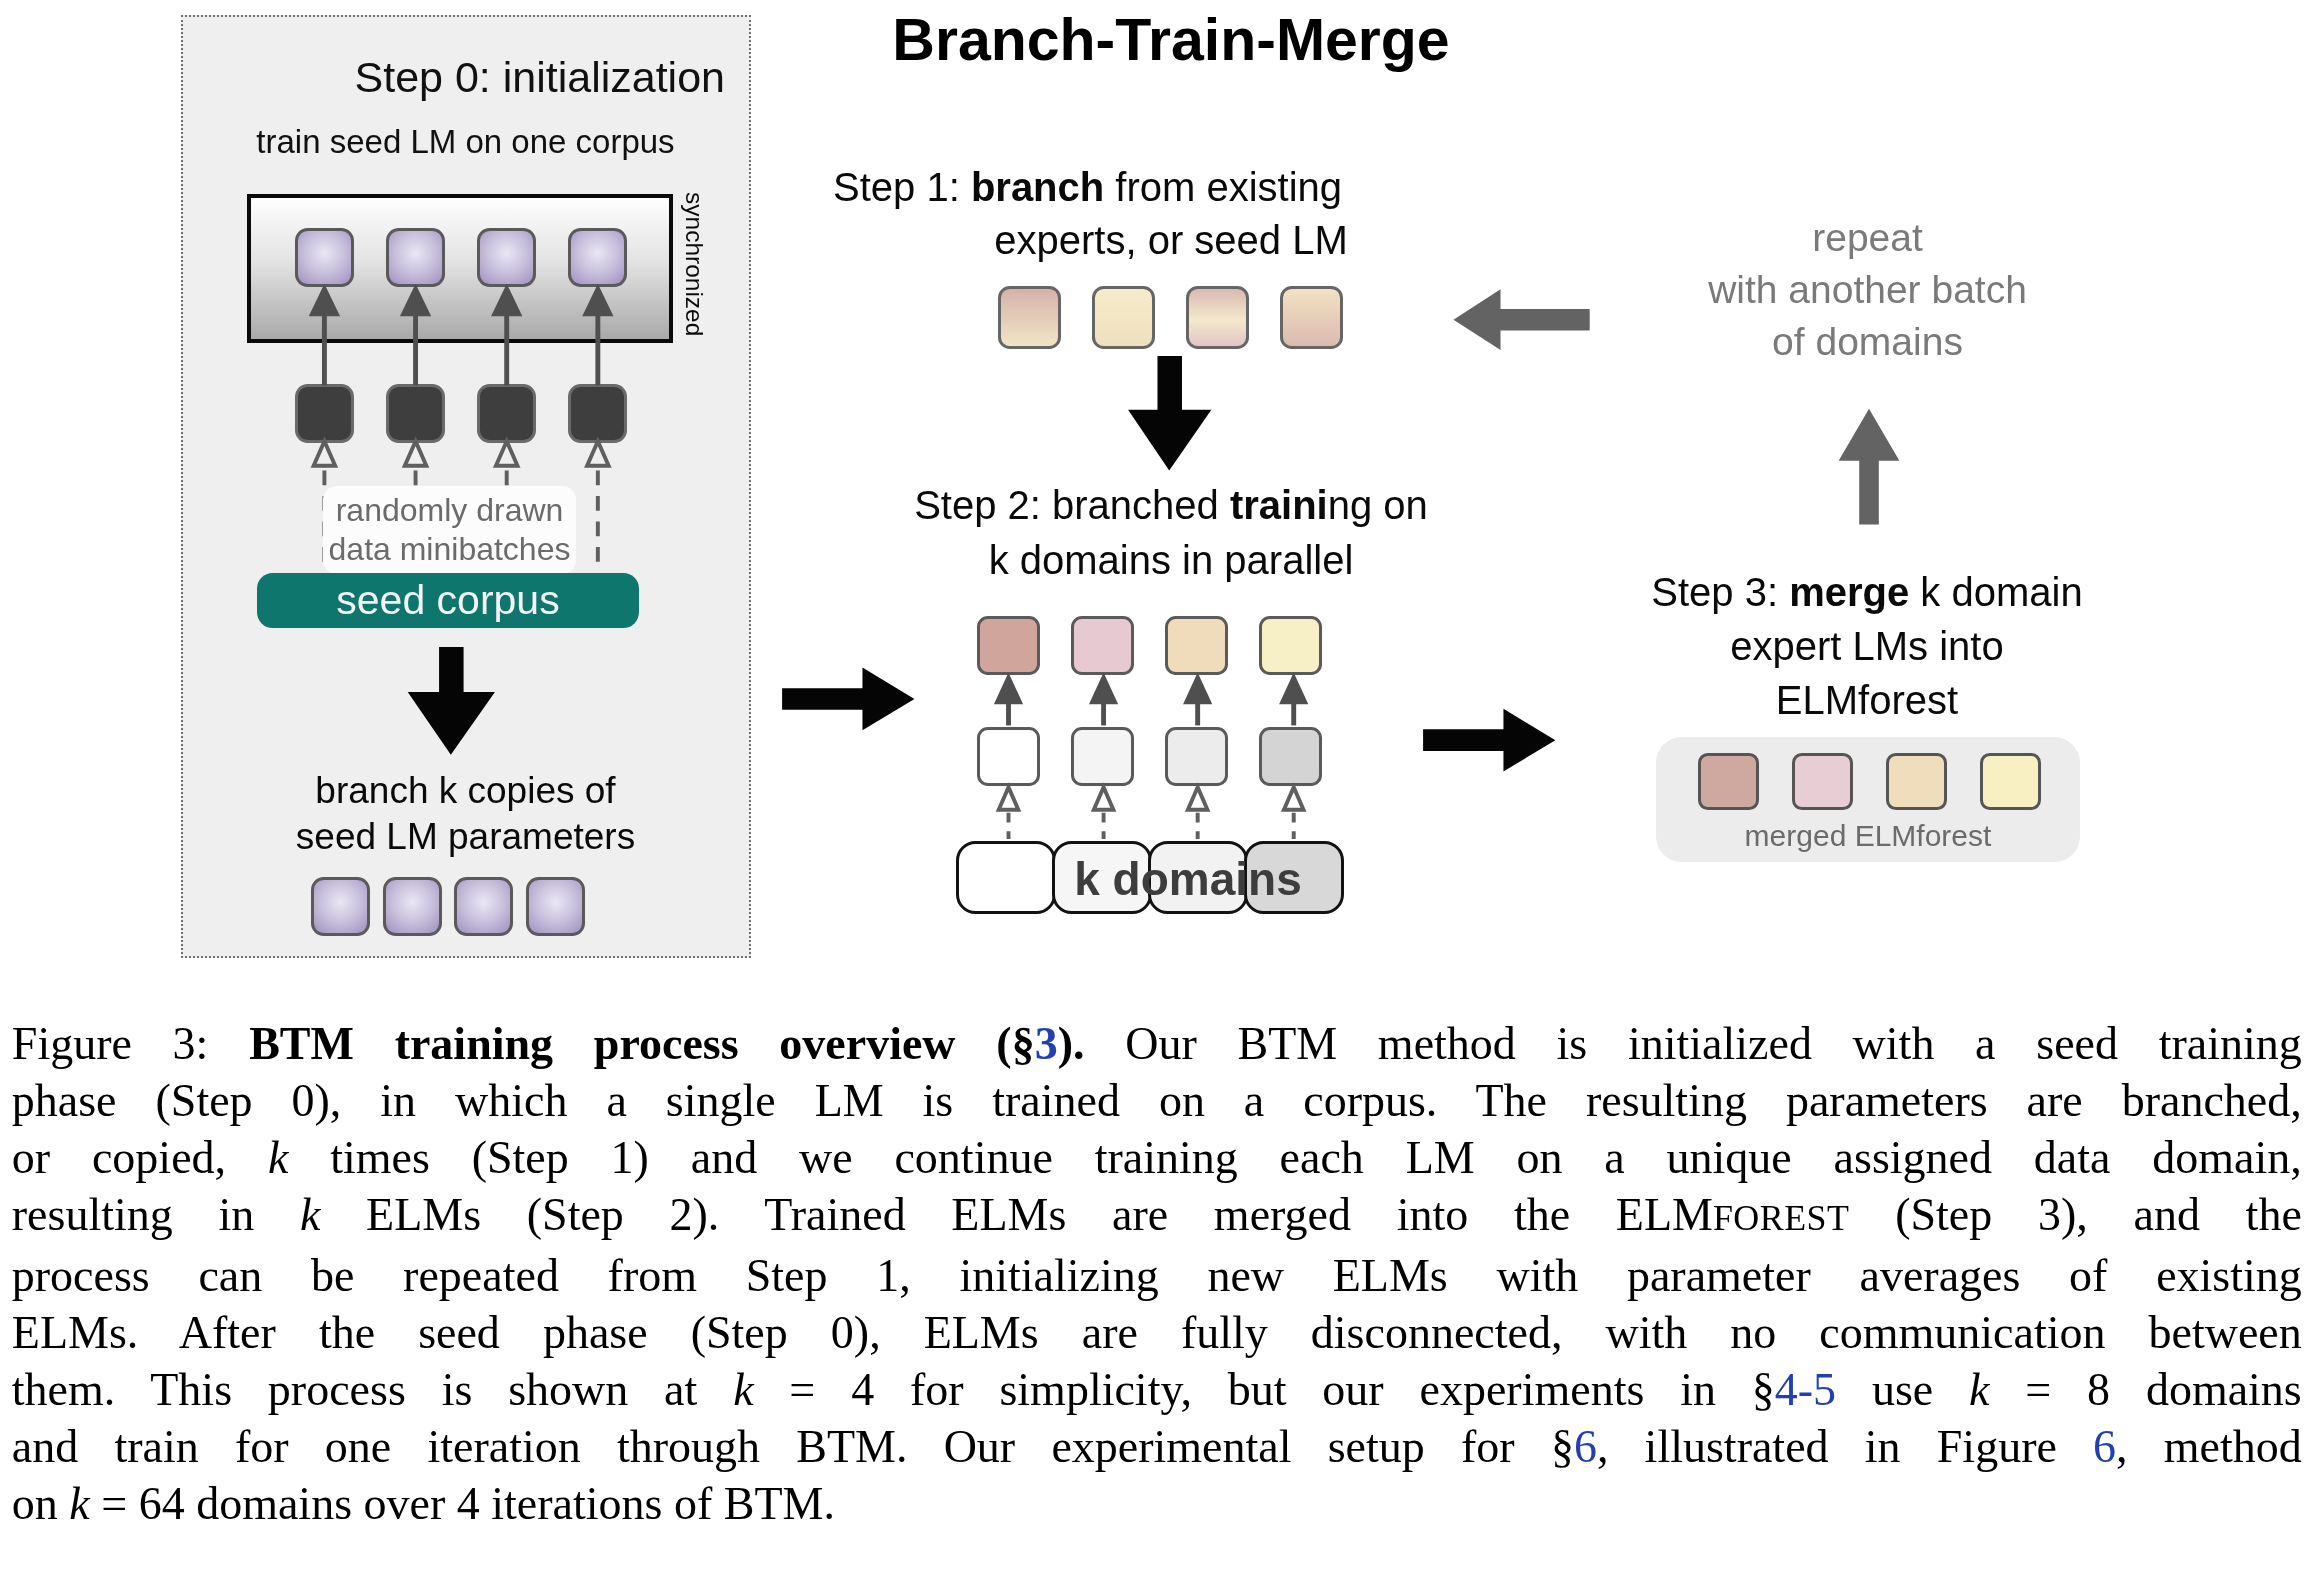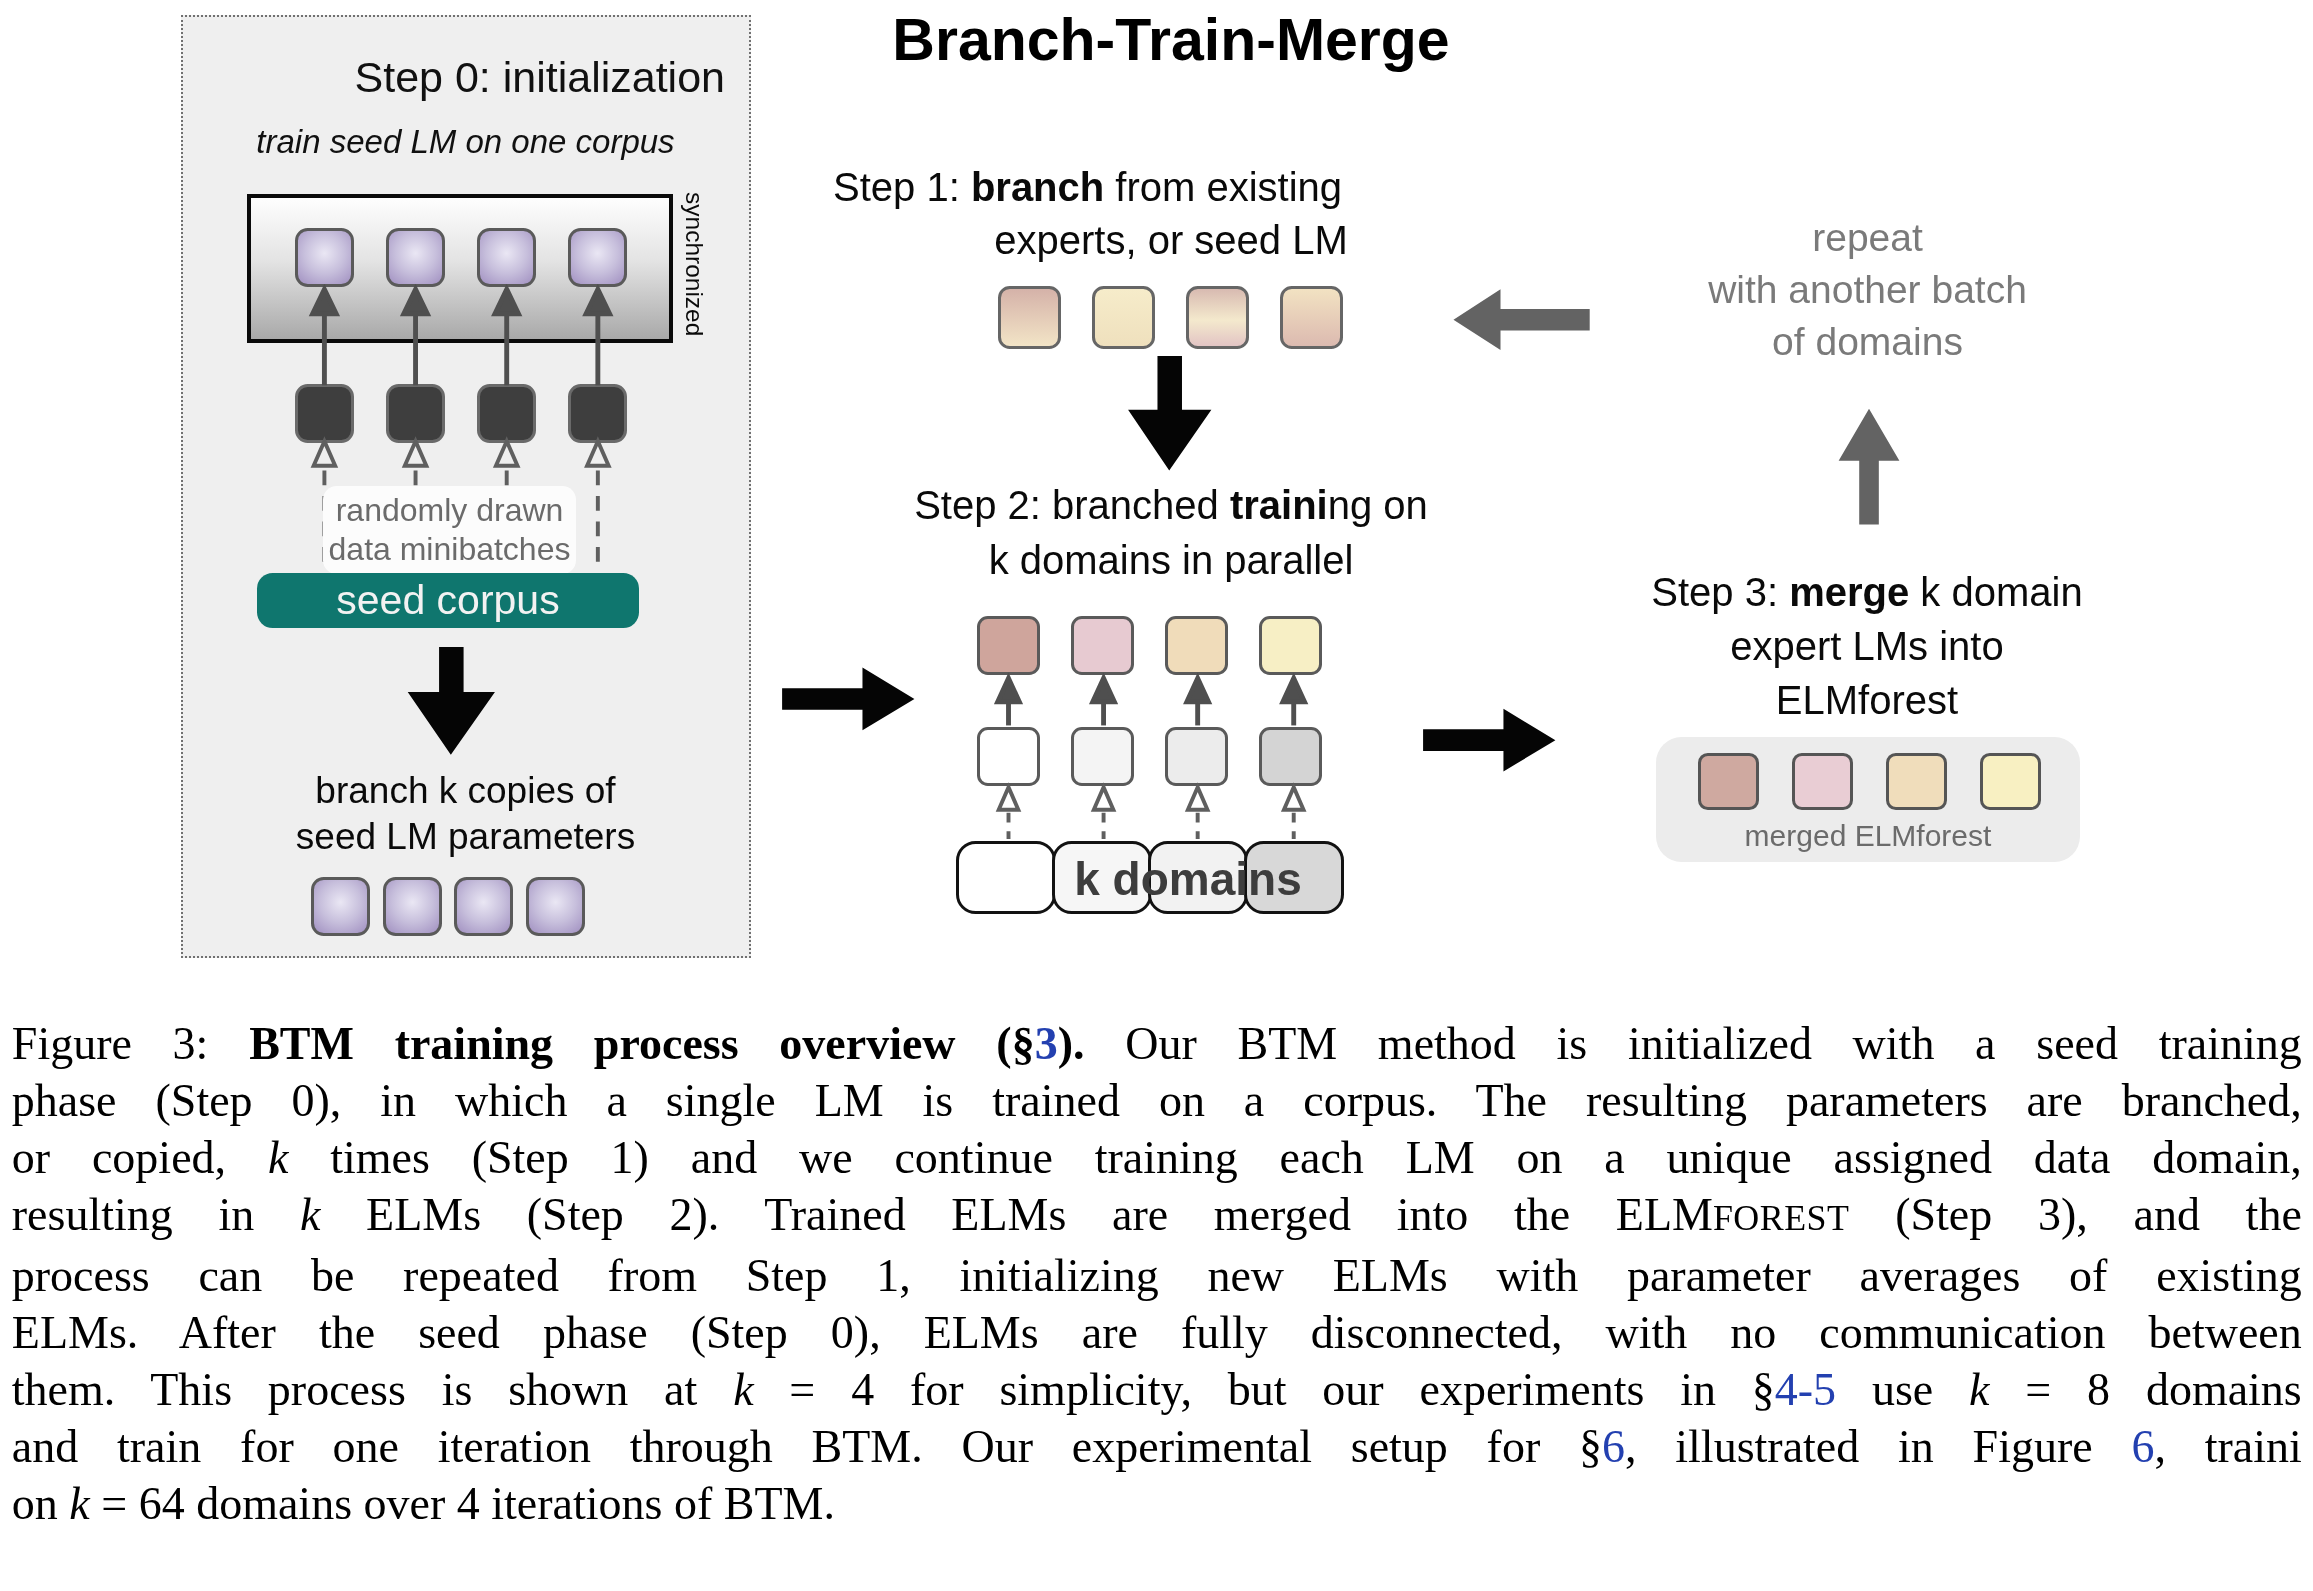--- a/index.html
+++ b/index.html
@@ -9,21 +9,21 @@
   
   .bgbox{position:absolute;z-index:1;}
   .overlay{position:absolute;left:0;top:0;z-index:3;pointer-events:none;}
   .lbl{position:absolute;z-index:5;}
   .row{position:absolute;display:flex;z-index:2;}
 
   
   .panel0{left:181px;top:14.7px;width:570px;height:943px;background:#efefef;
           border:2.9px dotted #707070;box-sizing:border-box;}
   .t-step0{left:206px;top:53px;width:519px;text-align:right;font-size:43px;color:#111;}
-  .t-sub{left:196px;top:123px;width:539px;text-align:center;font-size:33px;color:#111;font-style:italic;}
+  .t-sub{left:196px;top:123px;width:539px;text-align:center;font-size:33px;color:#111;}
   .syncbox{left:247px;top:194px;width:426px;height:149px;box-sizing:border-box;
            border:4.9px solid #0a0a0a;background:linear-gradient(180deg,#fefefe 0%,#e3e3e3 45%,#a9a9a9 100%);}
   .synclabel{left:680px;top:192px;height:176px;writing-mode:vertical-rl;
              font-size:24.5px;color:#0a0a0a;}
   .minibatch{left:323px;top:486px;width:253px;background:#fcfcfc;border-radius:13.7px;
              text-align:center;font-size:32px;line-height:39px;color:#6b6b6b;padding:4.9px 0;}
   .seedbar{left:257px;top:573px;width:382px;height:55px;background:#0f766e;border-radius:15.7px;
            text-align:center;line-height:55px;font-size:41px;color:#f2f2f2;z-index:5;position:absolute;}
   .t-branchk{left:206px;top:768px;width:519px;text-align:center;font-size:37px;line-height:46px;color:#0a0a0a;}
 
@@ -222,18 +222,18 @@
   <div class="lbl t-merged">merged ELMforest</div>
 
   <div class="lbl caption">
       <div class="cap-line"><span>Figure 3: </span><span class="b">BTM training process overview (§</span><span class="b blue">3</span><span class="b">).</span><span> Our BTM method is initialized with a seed training</span></div>
       <div class="cap-line"><span>phase (Step 0), in which a single LM is trained on a corpus. The resulting parameters are branched,</span></div>
       <div class="cap-line"><span>or copied, </span><span class="i">k</span><span> times (Step 1) and we continue training each LM on a unique assigned data domain,</span></div>
       <div class="cap-line"><span>resulting in </span><span class="i">k</span><span> ELMs (Step 2). Trained ELMs are merged into the ELM</span><span class="sc">FOREST</span><span> (Step 3), and the</span></div>
       <div class="cap-line"><span>process can be repeated from Step 1, initializing new ELMs with parameter averages of existing</span></div>
       <div class="cap-line"><span>ELMs. After the seed phase (Step 0), ELMs are fully disconnected, with no communication between</span></div>
       <div class="cap-line"><span>them. This process is shown at </span><span class="i">k</span><span> = 4 for simplicity, but our experiments in §</span><span class="blue">4-5</span><span> use </span><span class="i">k</span><span> = 8 domains</span></div>
-      <div class="cap-line"><span>and train for one iteration through BTM. Our experimental setup for §</span><span class="blue">6</span><span>, illustrated in Figure </span><span class="blue">6</span><span>, traini</span></div>
+      <div class="cap-line"><span>and train for one iteration through BTM. Our experimental setup for §</span><span class="blue">6</span><span>, illustrated in Figure </span><span class="blue">6</span><span>, method</span></div>
       <div class="cap-line last"><span>on </span><span class="i">k</span><span> = 64 domains over 4 iterations of BTM.</span></div>
     </div>
 
 </div>
 
 
 </body></html>

